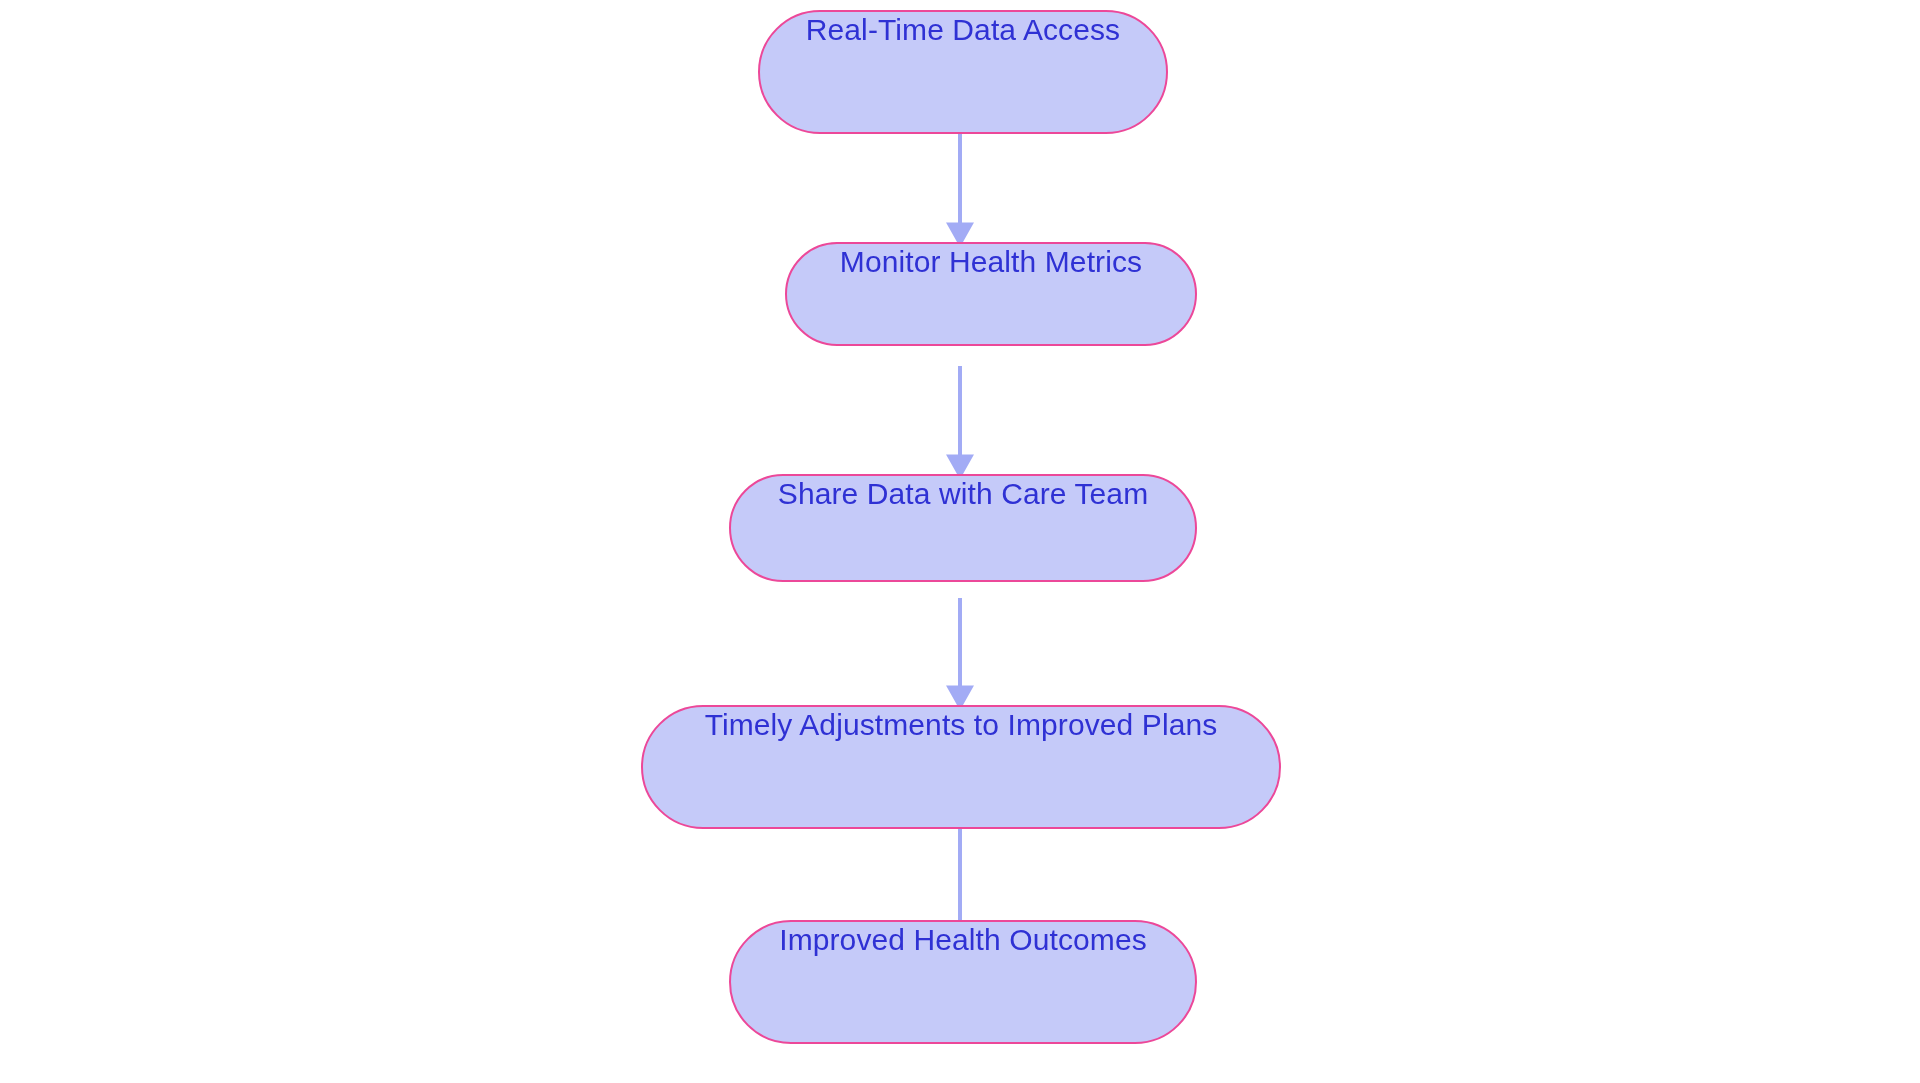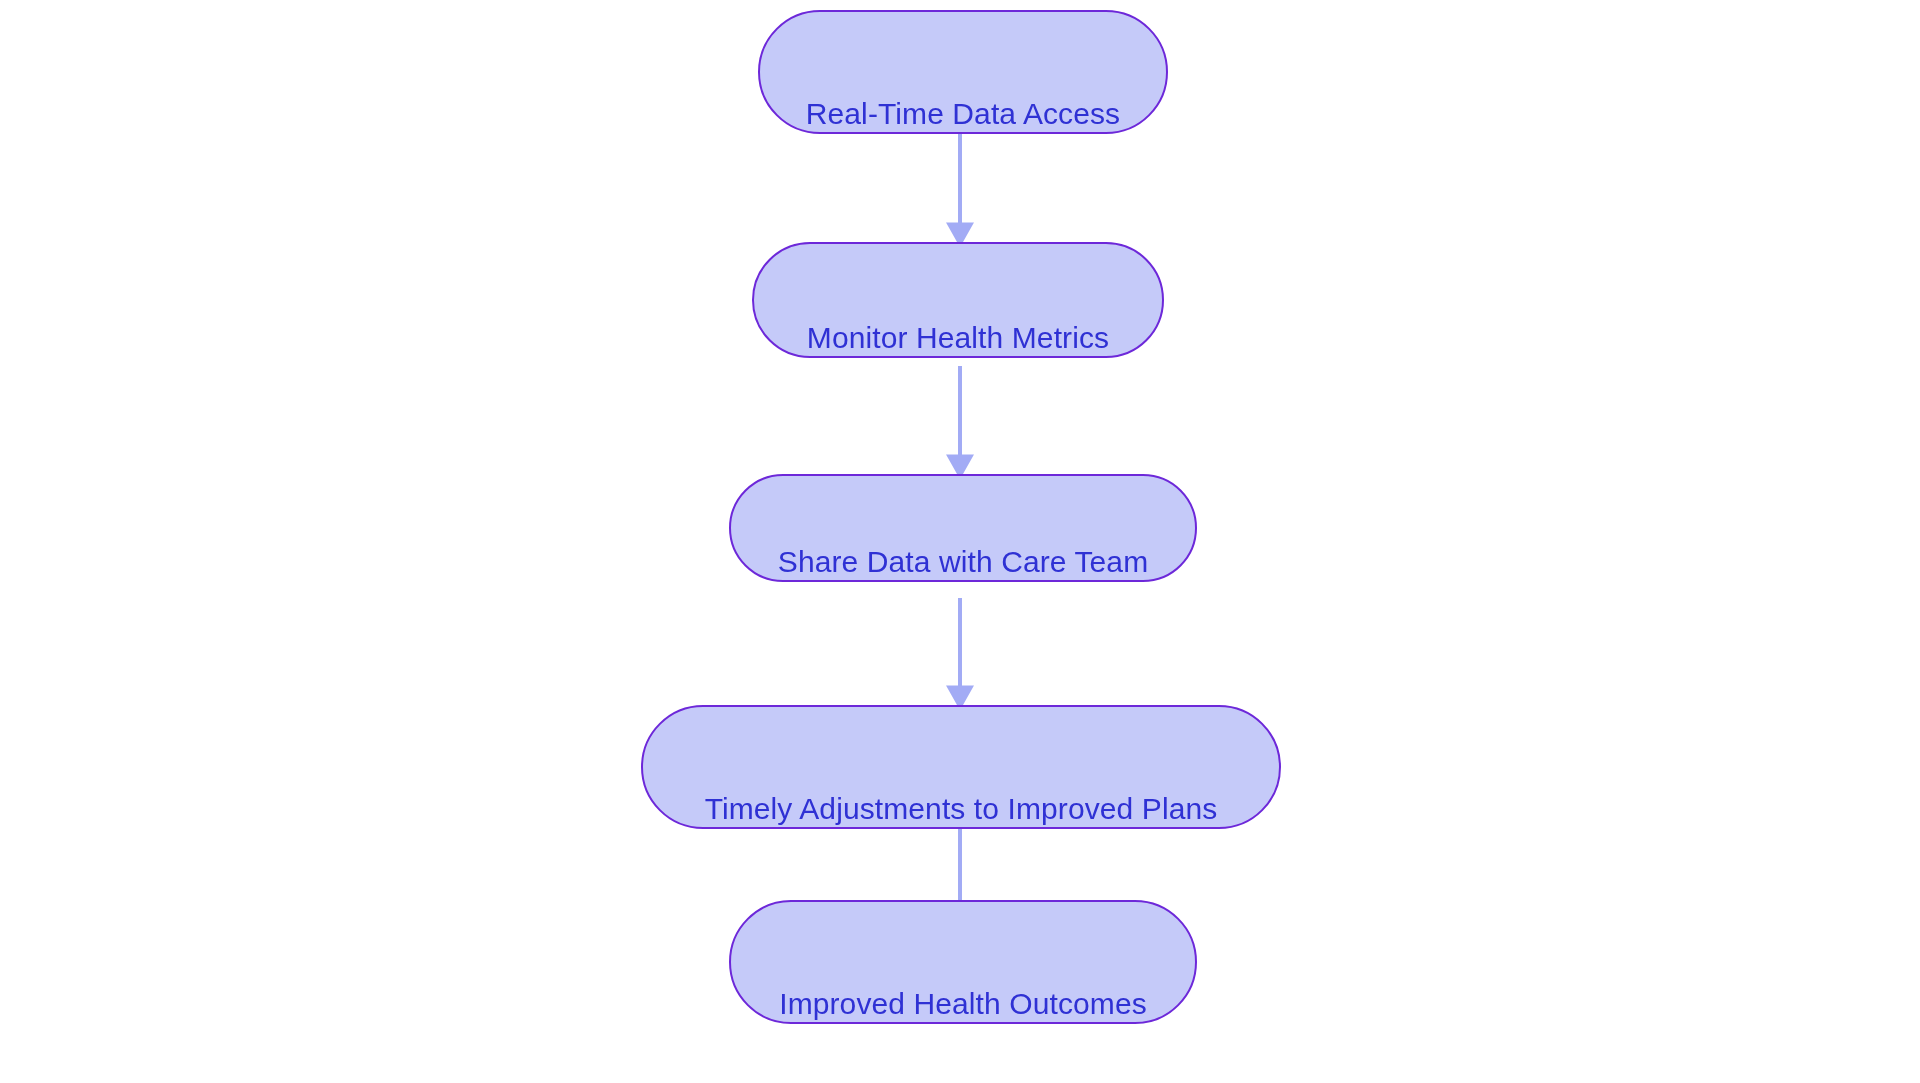--- a/index.html
+++ b/index.html
@@ -30,44 +30,44 @@
     width: 1920px;
     height: 1083px;
     pointer-events: none;
   }
 
   
   .flow-node {
     position: absolute;
     box-sizing: border-box;
     display: flex;
-    align-items: flex-end;
+    align-items: flex-start;
     justify-content: center;
     background: #c5caf9;
-    border: 2px solid #6d28d9;
+    border: 2px solid #ec4899;
     border-radius: 9999px;
     z-index: 2;
   }
   .flow-node-label {
     color: #2f31d4;
     font-size: 30px;
     font-weight: 400;
     letter-spacing: 0.1px;
     line-height: 1.2;
     white-space: nowrap;
     text-align: center;
     font-family: "Liberation Sans", "DejaVu Sans", sans-serif;
   }
 
   
   #node-0 { left: 758px;  top: 10px;   width: 410px; height: 124px; }
-  #node-1 { left: 752px;  top: 242px;  width: 412px; height: 116px; }
+  #node-1 { left: 785px;  top: 242px;  width: 412px; height: 104px; }
   #node-2 { left: 729px;  top: 474px;  width: 468px; height: 108px; }
   #node-3 { left: 641px;  top: 705px;  width: 640px; height: 124px; }
-  #node-4 { left: 729px;  top: 900px;  width: 468px; height: 124px; }
+  #node-4 { left: 729px;  top: 920px;  width: 468px; height: 124px; }
 </style>
 </head>
 <body>
 
 <div id="flow-canvas">
 
   <svg id="connector-layer" viewBox="0 0 1920 1083" width="1920" height="1083" xmlns="http://www.w3.org/2000/svg">
     <defs>
       <marker id="arrowhead" markerWidth="7" markerHeight="7" refX="2.4" refY="3.5" orient="auto" markerUnits="strokeWidth">
         <path d="M0,0 L6.2,3.5 L0,7 Z" fill="#a2abf5"></path>

